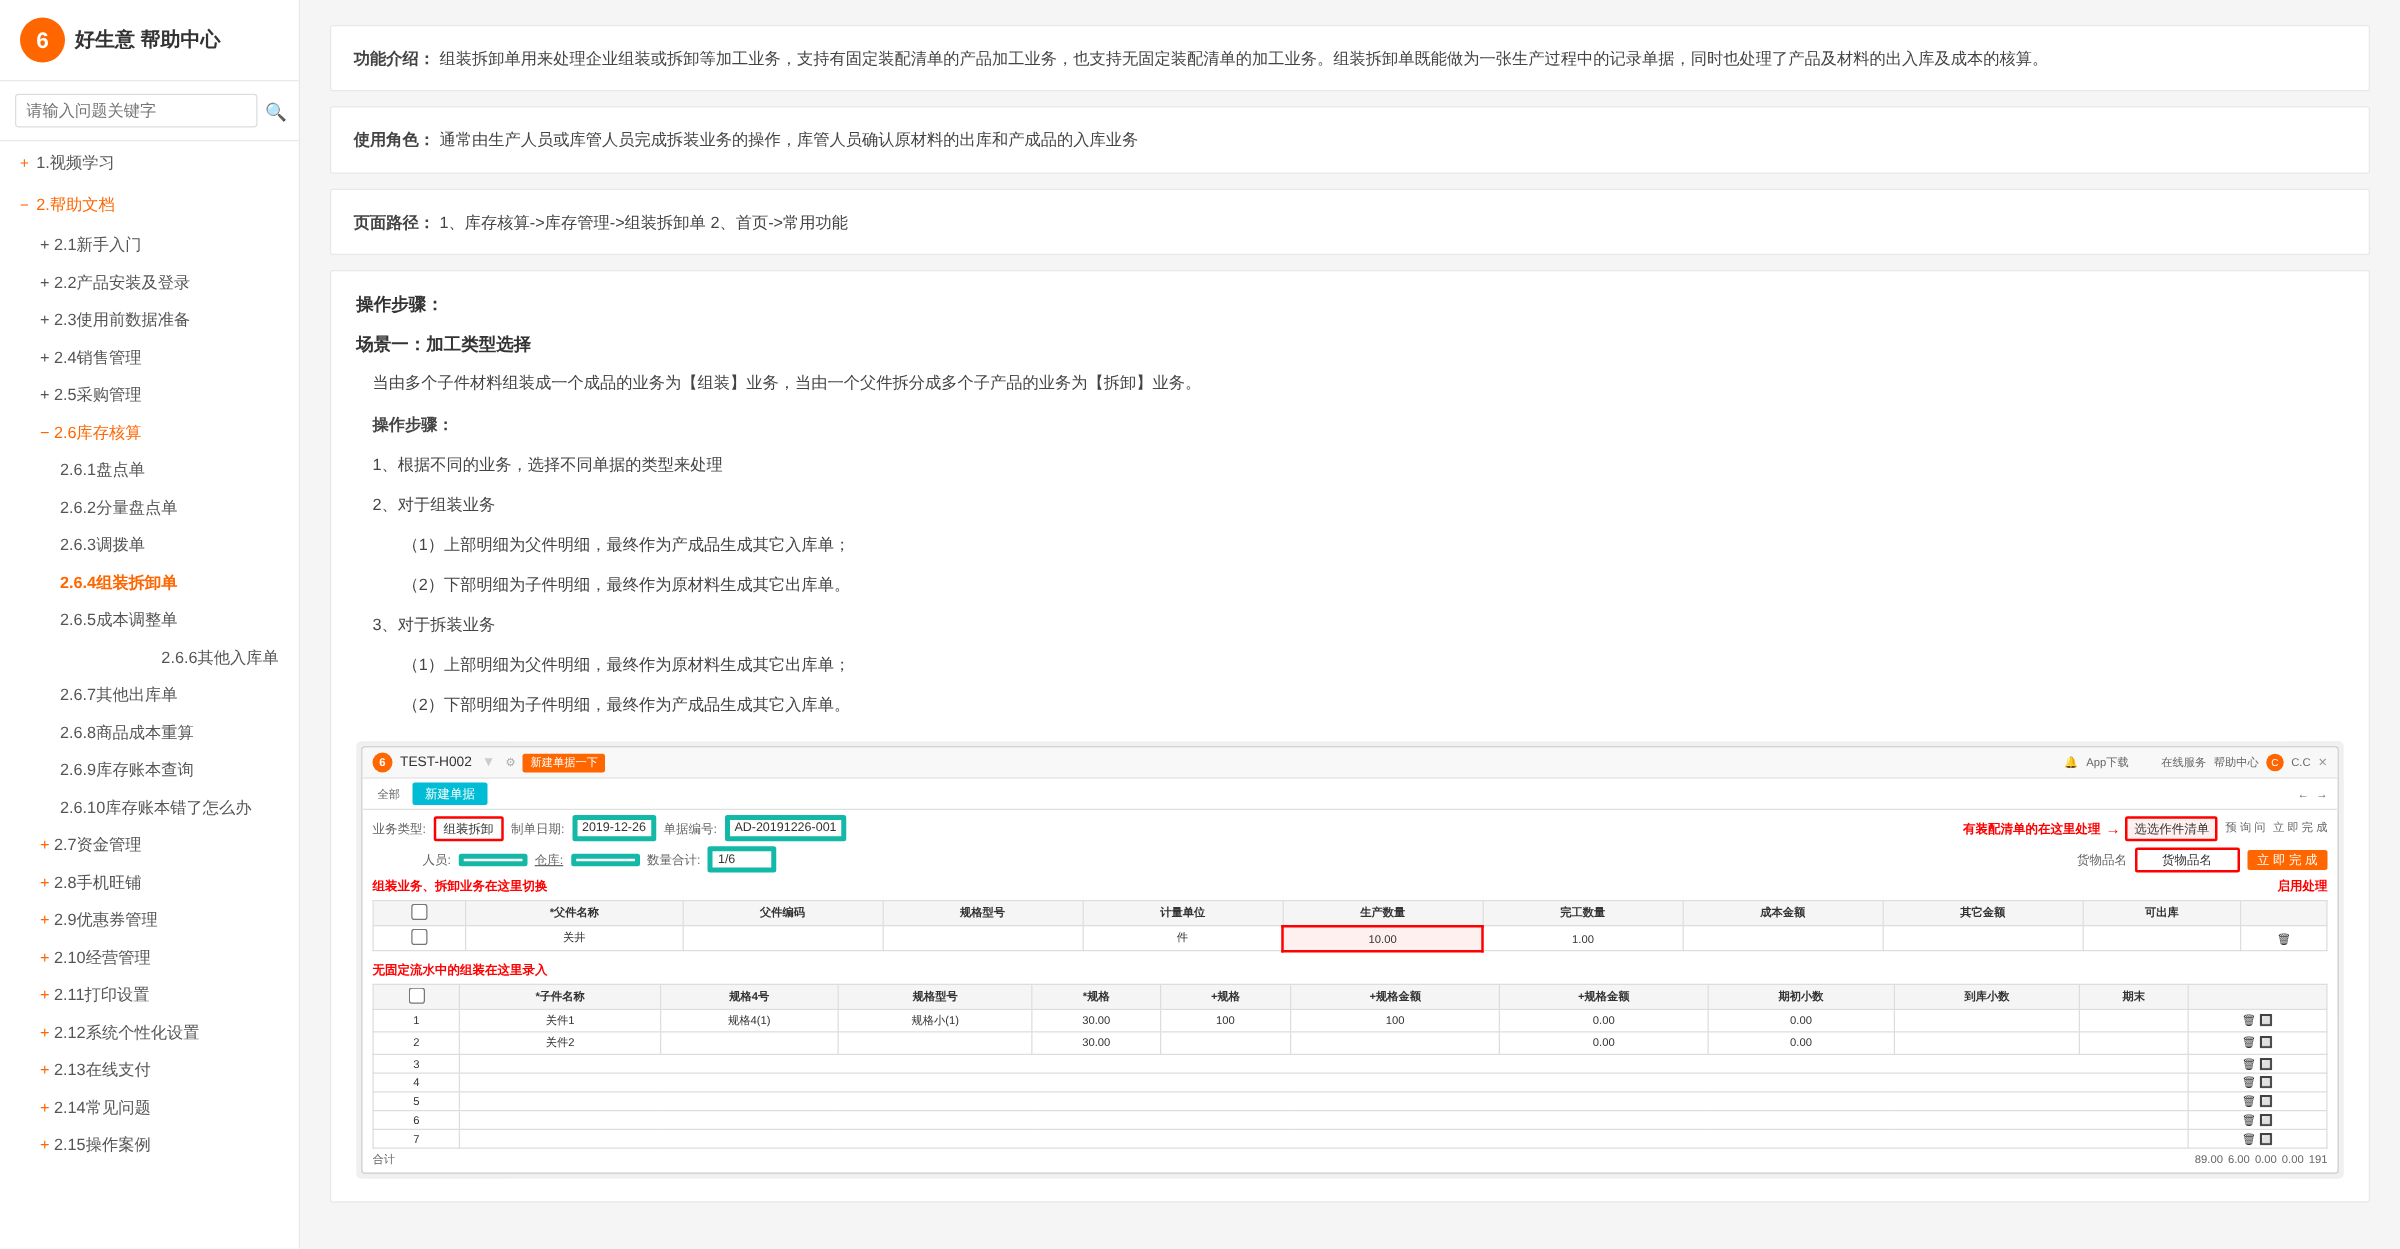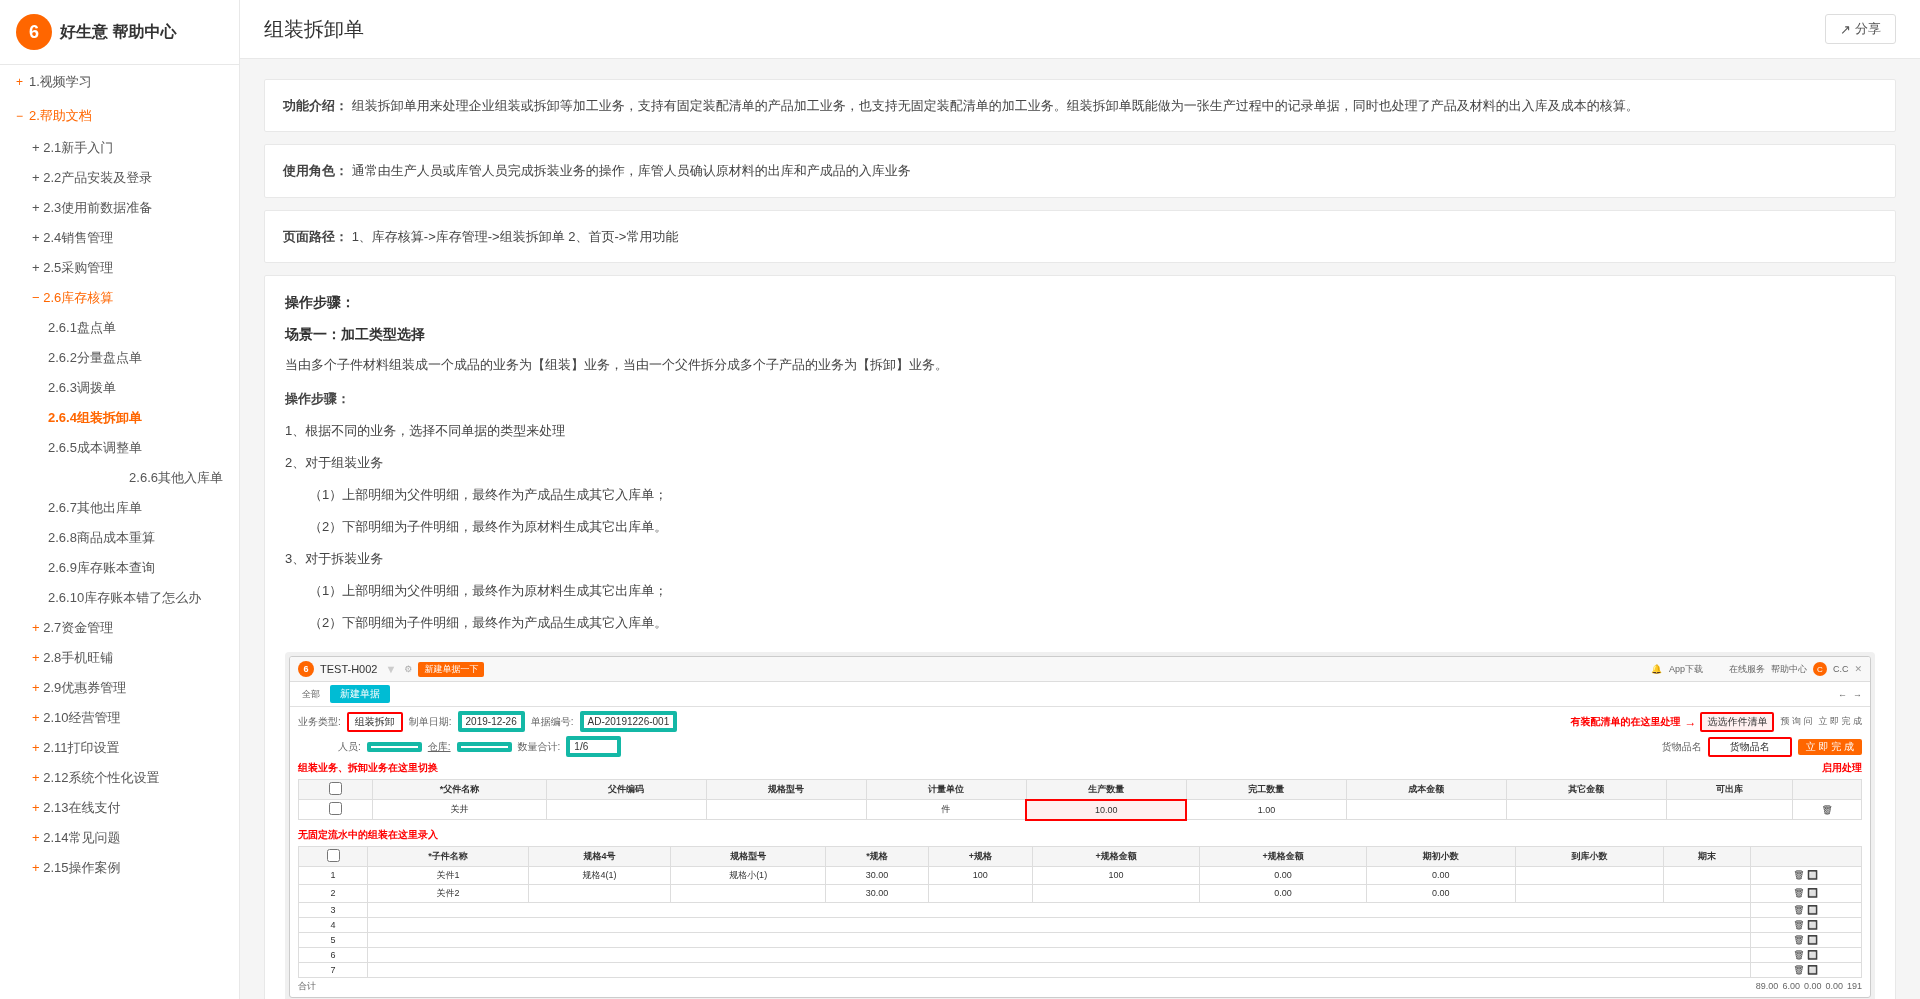--- a/index.html
+++ b/index.html
@@ -154,21 +154,21 @@
       border: 1px solid #e8e8e8;
       padding: 18px 20px;
       border-radius: 2px;
     }
 
     .step-text {
       font-size: 13px;
       color: #444;
       line-height: 2;
     }
-    .step-text p { margin-bottom: 6px; }
+    .step-text p { margin-bottom: 6px; margin-left: 13px; }
     .step-text .indent { padding-left: 24px; }
 
     
     .screenshot-wrapper {
       position: relative;
       background: #f0f0f0;
       padding: 4px;
       border-radius: 4px;
     }
     .screenshot-inner {
@@ -248,20 +248,24 @@
 <body>
 
 <div class="sidebar">
   <div class="sidebar-logo">
     <div class="logo-icon">
       <span>6</span>
     </div>
     <span class="logo-text">好生意 帮助中心</span>
   </div>
 
+  <div class="sidebar-search">
+    <input type="text" placeholder="请输入问题关键字" style="">
+    <button class="search-btn">🔍</button>
+  </div>
 
   <div class="nav-item">
     <span class="plus-icon">+</span>
     <span>1.视频学习</span>
   </div>
   <div class="nav-item active">
     <span class="minus-icon">−</span>
     <span>2.帮助文档</span>
   </div>
   <div class="nav-sub-item">
@@ -315,27 +319,20 @@
   </div>
   <div class="nav-sub-item">
     <span style="color:#f60;">+</span>&nbsp;<span>2.14常见问题</span>
   </div>
   <div class="nav-sub-item">
     <span style="color:#f60;">+</span>&nbsp;<span>2.15操作案例</span>
   </div>
 </div>
 
 <div class="main-content">
-  <div class="main-header">
-    <h1 class="page-title-text">组装拆卸单</h1>
-    <button class="share-btn">
-      <span>↗</span>
-      <span>分享</span>
-    </button>
-  </div>
 
   <div class="main-body">
 
     <div class="info-block">
       <span style="font-weight:bold;">功能介绍：</span>
       <span>组装拆卸单用来处理企业组装或拆卸等加工业务，支持有固定装配清单的产品加工业务，也支持无固定装配清单的加工业务。组装拆卸单既能做为一张生产过程中的记录单据，同时也处理了产品及材料的出入库及成本的核算。</span>
     </div>
 
     <div class="info-block">
       <span style="font-weight:bold;">使用角色：</span>

